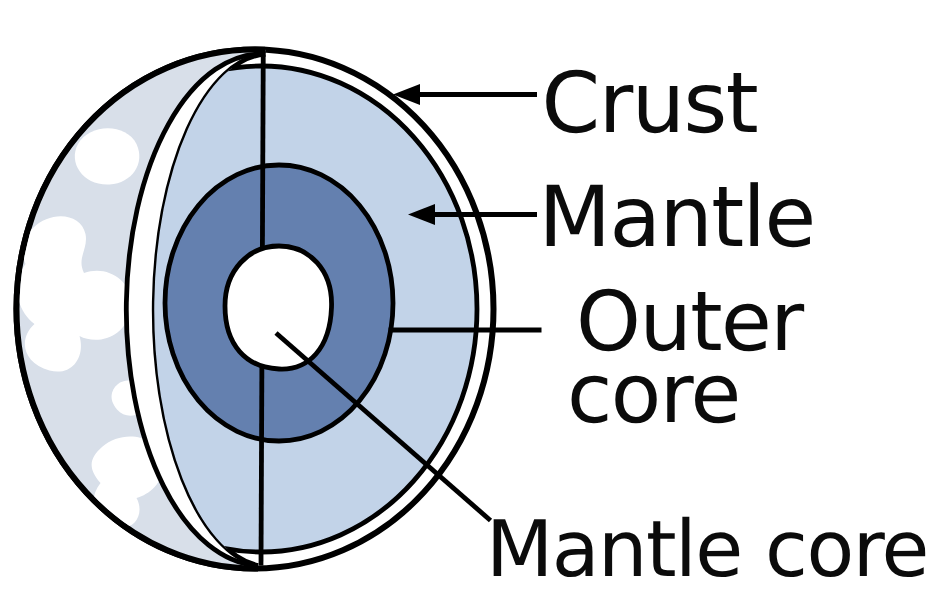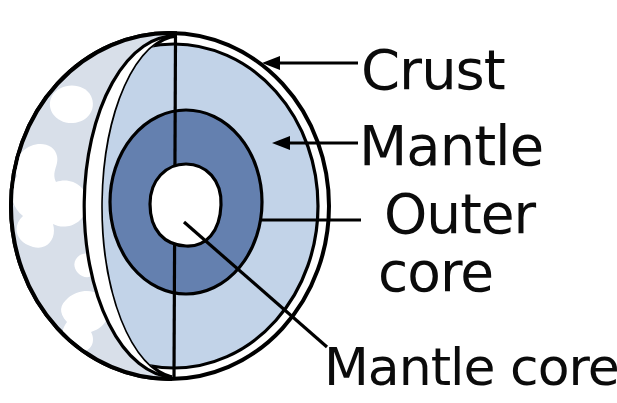--- a/index.html
+++ b/index.html
@@ -25,21 +25,21 @@
   .lbl {
     position: absolute;
     color: #0b0b0b;
     line-height: 1;
     white-space: nowrap;
     letter-spacing: -1px;
   }
   .lbl-crust  { left: 361px; top: 42px;  font-size: 56px; }
   .lbl-mantle { left: 359px; top: 118px; font-size: 56px; }
   .lbl-outer  { left: 384px; top: 187px; font-size: 55px; }
-  .lbl-core   { left: 378px; top: 245px; font-size: 55px; }
+  .lbl-core   { left: 378px; top: 235px; font-size: 55px; }
   .lbl-inner  { left: 324px; top: 341px; font-size: 52px; }
 </style>
 </head>
 <body>
 
 <div class="stage">
 
   <svg width="617" height="403" viewBox="0 0 617 403">
     <defs>
 

